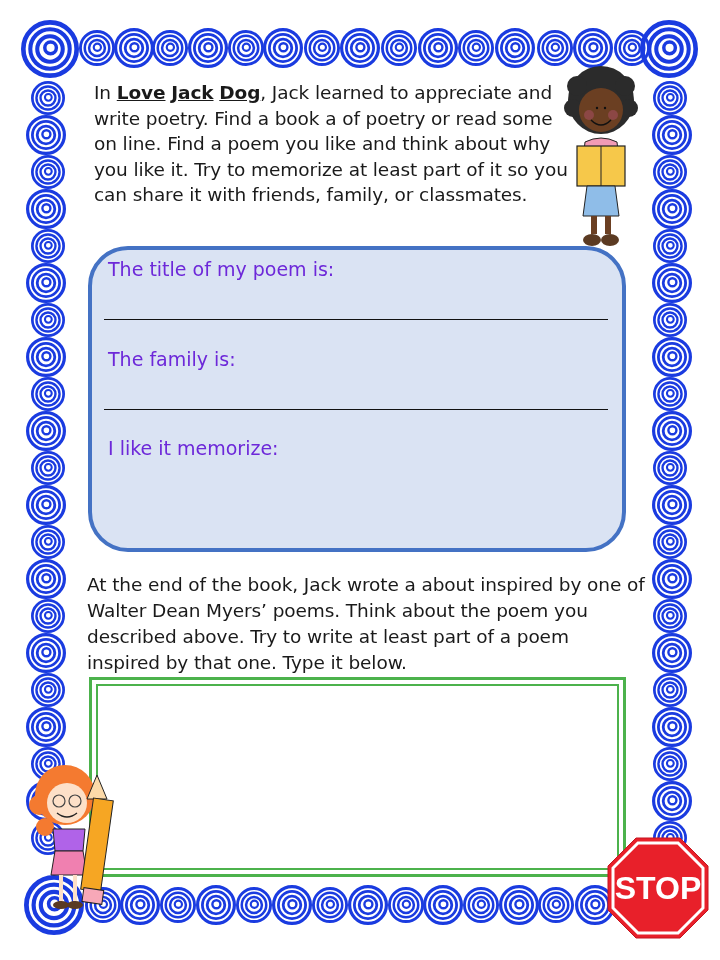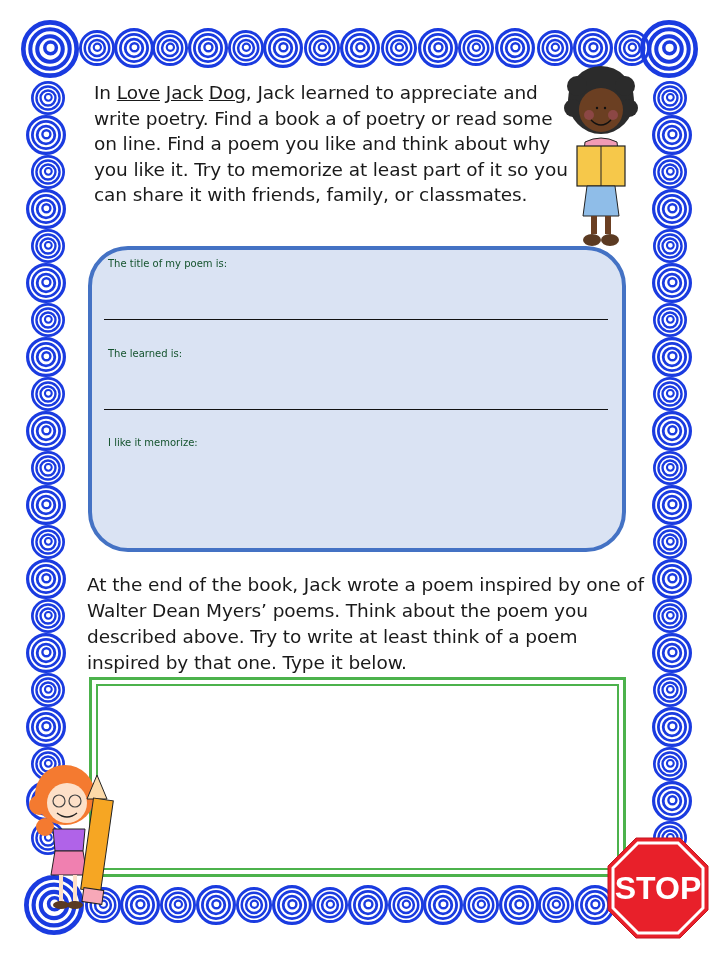--- a/index.html
+++ b/index.html
@@ -2,24 +2,24 @@
 <html><head>
 <meta charset="utf-8">
 <style>
   html, body { margin:0; padding:0; }
   body { width:720px; height:960px; background:#ffffff; position:relative; overflow:hidden;
          font-family:"DejaVu Sans", "Liberation Sans", sans-serif; color:#222; }
   .swirl { position:absolute; border-radius:50%; box-sizing:border-box; }
   .swirl svg { width:100%; height:100%; display:block; }
   .intro { position:absolute; left:94px; top:80px; width:480px; font-size:18.5px; line-height:25.5px;
            color:#1a1a1a; letter-spacing:-0.1px; }
-  .intro b { font-weight:normal; text-decoration:underline;text-align:center; }
+  .intro b { font-weight:bold; text-decoration:underline;text-align:center; }
   .form-box { position:absolute; left:88px; top:246px; width:538px; height:306px;
               background:#dae3f3; border:4px solid #4472c4; border-radius:40px; box-sizing:border-box; }
-  .form-label { position:absolute; left:16px; font-size:10px; color:#14532d; }
+  .form-label { position:absolute; left:16px; font-size:19px; color:#6d28d9; }
   .form-line { position:absolute; left:12px; right:14px; height:1px; background:#111; }
   .task { position:absolute; left:87px; top:572px; width:560px; font-size:18.5px; line-height:26px;
           color:#1a1a1a; letter-spacing:-0.1px; }
   .task b { font-weight:normal; }
   .answer-box { position:absolute; left:89px; top:677px; width:537px; height:200px;
                 border:3px solid #4cb24c; box-sizing:border-box; background:#fff; }
   .answer-inner { position:absolute; left:4px; top:4px; right:4px; bottom:4px; border:2px solid #4cb24c; }
   .answer-input { position:absolute; left:10px; top:10px; right:10px; bottom:10px; border:none; background:transparent;
                   resize:none; outline:none; font-family:"Liberation Sans", sans-serif; font-size:16px; }
   .clipart { position:absolute; }
@@ -647,27 +647,27 @@
     <rect x="28" y="152" width="6" height="18" fill="#6b3f22"></rect>
       <rect x="42" y="152" width="6" height="18" fill="#6b3f22"></rect>
     <ellipse cx="29" cy="176" rx="9" ry="6" fill="#5b3a22"></ellipse>
       <ellipse cx="47" cy="176" rx="9" ry="6" fill="#5b3a22"></ellipse>
   </svg>
 </div>
 
 <div class="form-box">
   <div class="form-label" style="top:8px;">The title of my poem is:</div>
   <div class="form-line" style="top:69px;"></div>
-  <div class="form-label" style="top:98px;">The learned is:</div>
+  <div class="form-label" style="top:98px;">The family is:</div>
   <div class="form-line" style="top:159px;"></div>
   <div class="form-label" style="top:187px;">I like it memorize:</div>
 </div>
 
 <div class="task">
-  <span>At the end of the book, Jack wrote a poem </span><b>inspired by</b><span> one of Walter Dean Myers’ poems. Think about the poem you described  above. Try to write at least </span><b>think</b><span> of a poem inspired  by that one. Type it below.</span>
+  <span>At the end of the book, Jack wrote a about </span><b>inspired by</b><span> one of Walter Dean Myers’ poems. Think about the poem you described  above. Try to write at least </span><b>part</b><span> of a poem inspired  by that one. Type it below.</span>
 </div>
 
 <div class="answer-box">
   <div class="answer-inner"></div>
   <textarea class="answer-input" style=""></textarea>
 </div>
 
 <div class="clipart" style="left:25px; top:755px; width:90px; height:160px;">
   <svg viewBox="0 0 90 160" width="90" height="160">
     <ellipse cx="40" cy="40" rx="30" ry="30" fill="#f47a30"></ellipse>

